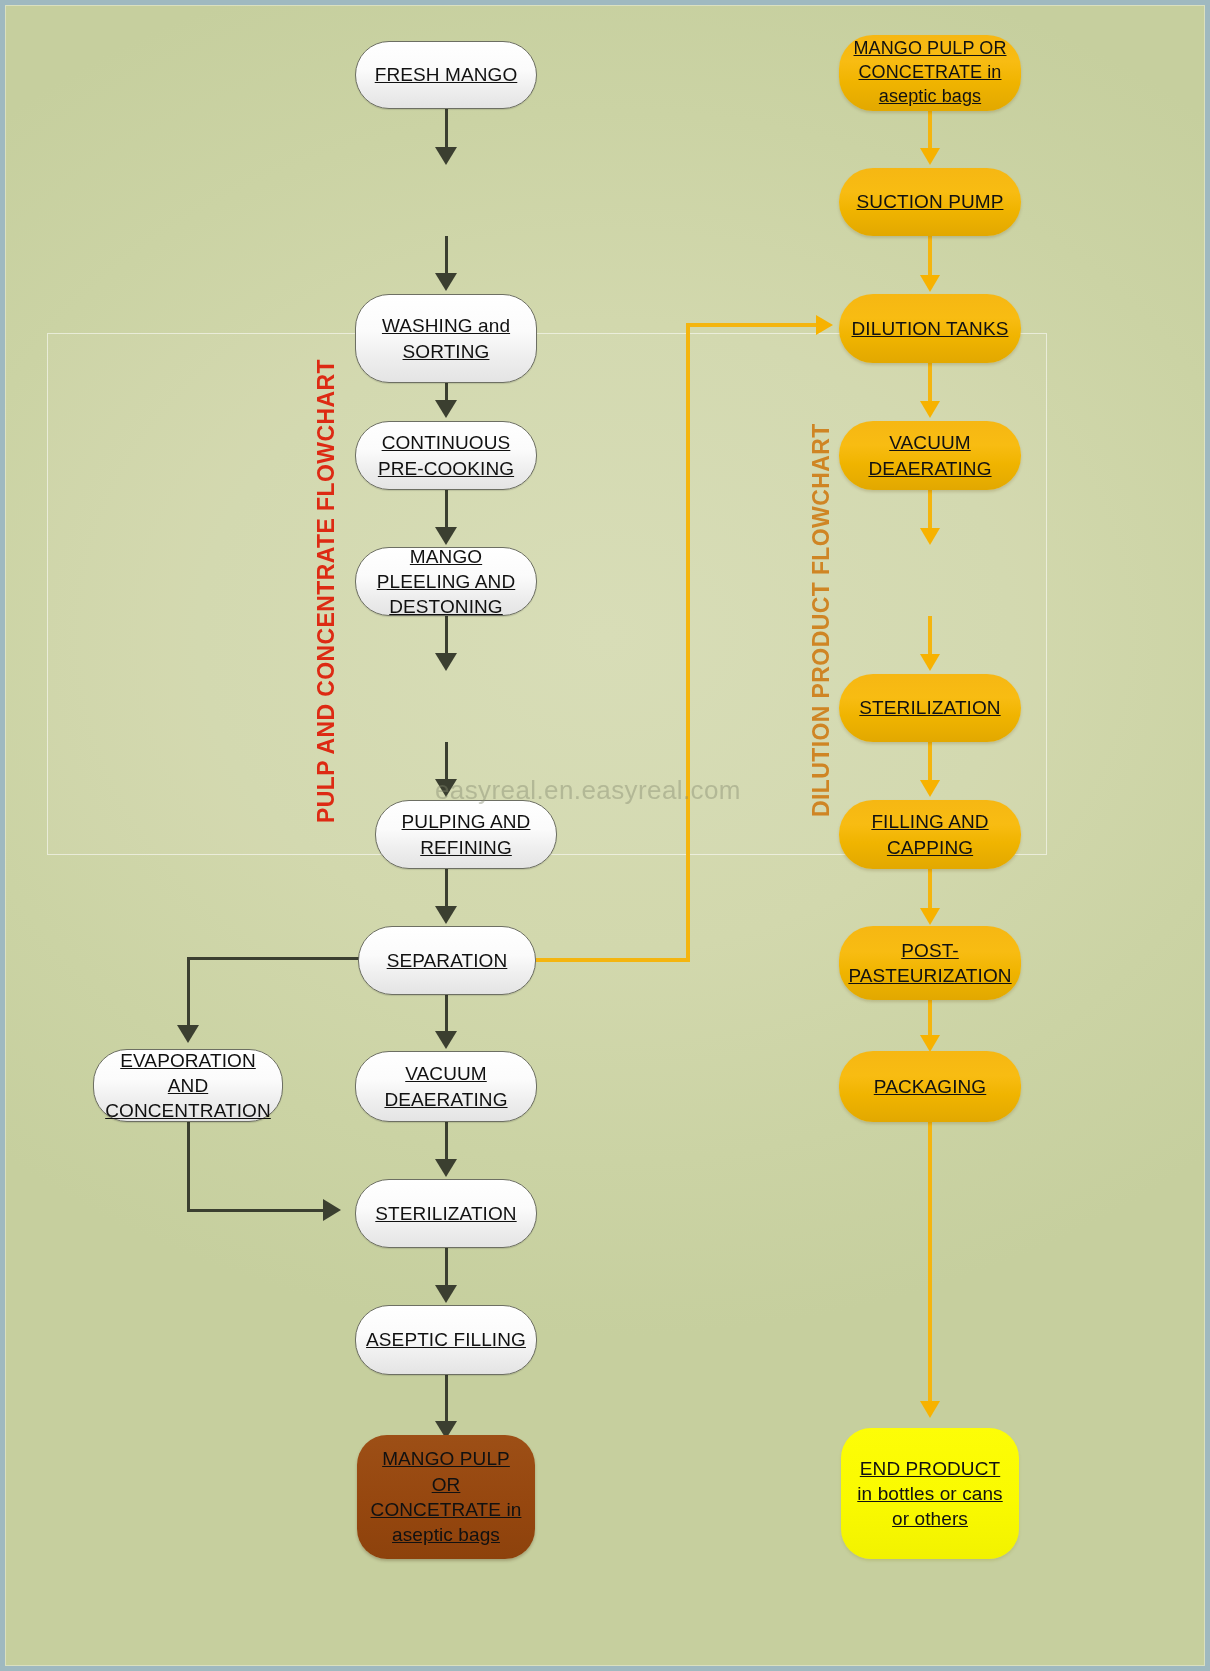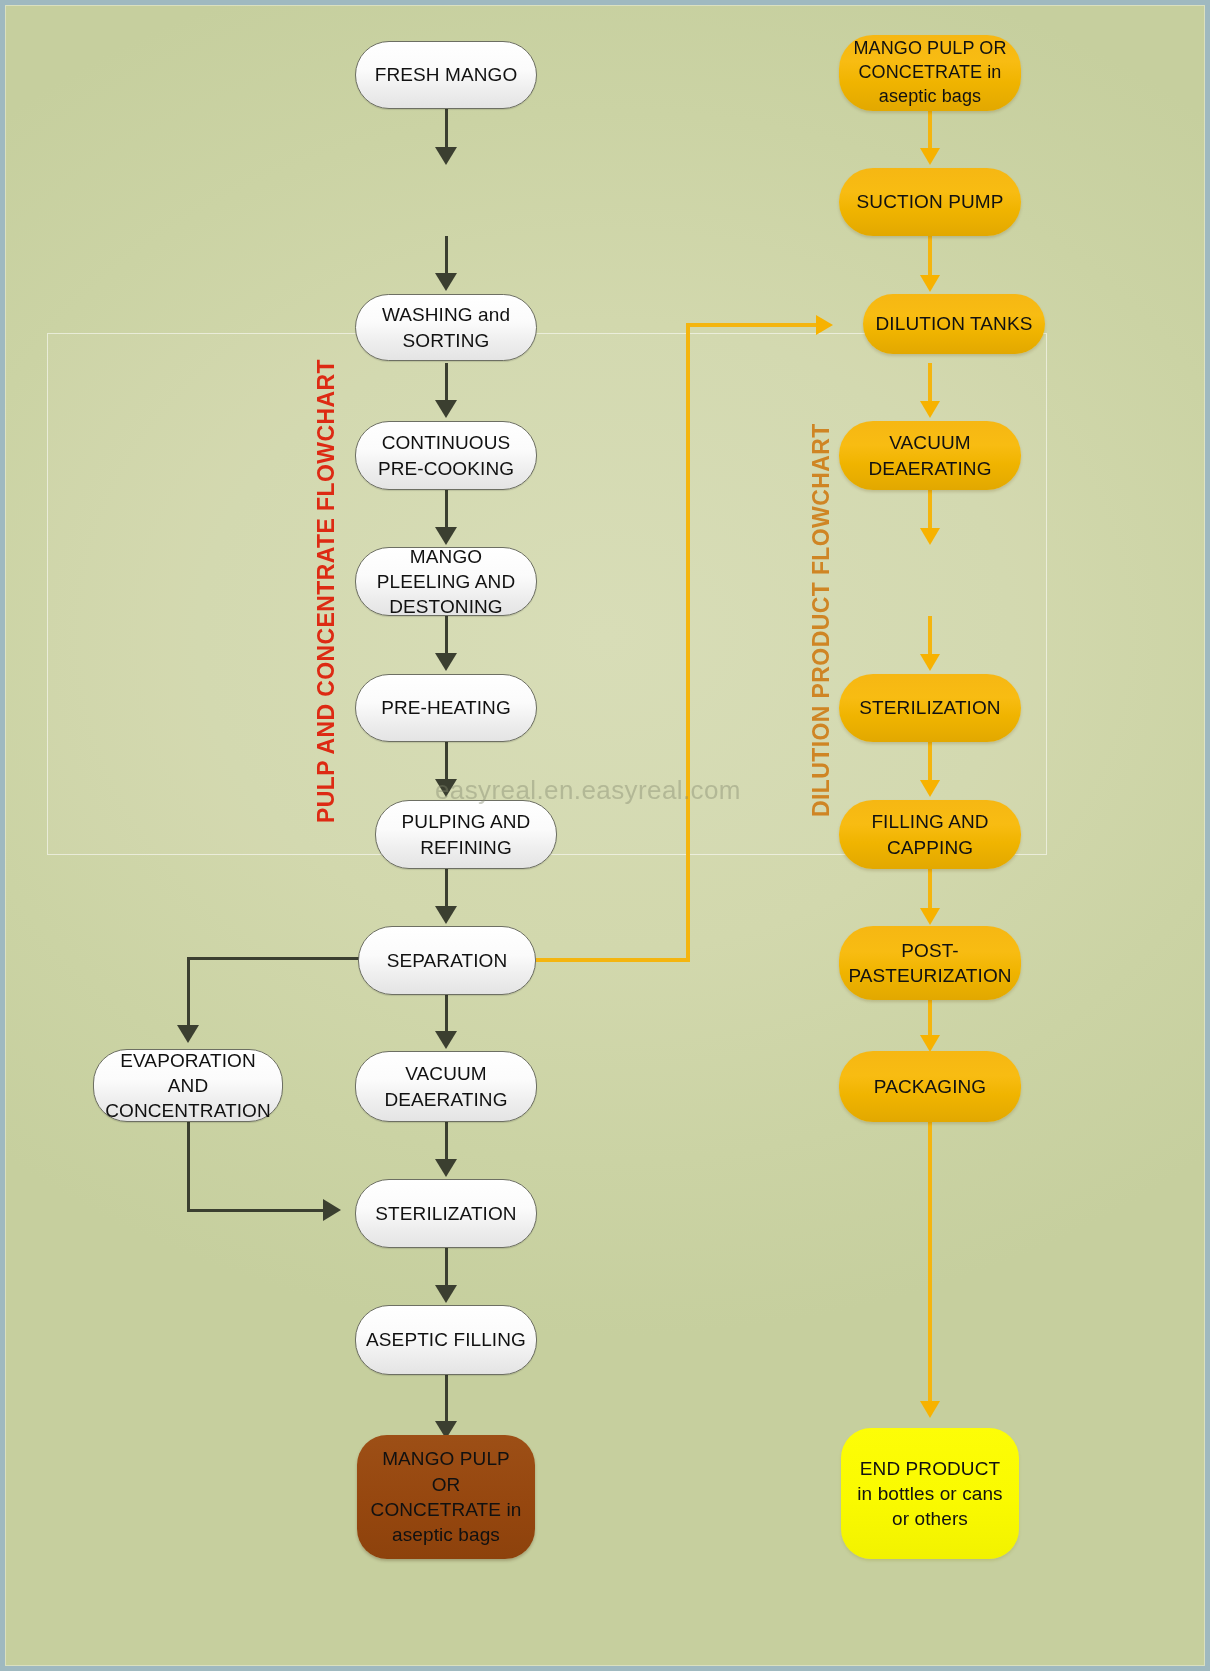--- a/index.html
+++ b/index.html
@@ -34,20 +34,21 @@
     box-sizing:border-box;
     display:flex;align-items:center;justify-content:center;
     text-align:center;
     border-radius:34px;
     font-size:19px;
     line-height:1.33;
     color:#111;
     letter-spacing:.1px;
     padding:11px 10px;
     z-index:5;
+    text-decoration:underline;
   }
   .node.white{
     background:linear-gradient(180deg,#ffffff 0%,#fbfbfb 42%,#eeeeee 72%,#e4e4e4 100%);
     border:1px solid #6d6f63;
     box-shadow:0 1px 1px rgba(0,0,0,.12);
   }
   .node.orange{
     background:linear-gradient(180deg,#f6b713 0%,#f8bc12 35%,#f0b400 62%,#e2a800 100%);
     border:none;
     box-shadow:0 2px 3px rgba(90,60,0,.18);
@@ -157,35 +158,32 @@
   <div class="arrow-down" style="left:430px;top:1280px;"></div>
 
   <div class="vline" style="left:440px;top:1370px;height:52px;"></div>
   <div class="arrow-down" style="left:430px;top:1416px;"></div>
 
   <div class="node white" style="left:350px;top:36px;width:182px;height:68px;">
     <span>FRESH MANGO</span>
   </div>
 
 
-  <div class="node white" style="left:350px;top:289px;width:182px;height:67px;">
+  <div class="node white" style="left:350px;top:289px;width:182px;height:89px;">
     <span>WASHING and SORTING</span>
   </div>
 
   <div class="node white" style="left:350px;top:416px;width:182px;height:69px;">
     <span>CONTINUOUS PRE-COOKING</span>
   </div>
 
   <div class="node white" style="left:350px;top:542px;width:182px;height:69px;justify-content:center;">
     <span>MANGO PLEELING AND DESTONING</span>
   </div>
 
-  <div class="node white" style="left:350px;top:669px;width:182px;height:68px;">
-    <span>PRE-HEATING</span>
-  </div>
 
   <div class="node white" style="left:370px;top:795px;width:182px;height:69px;">
     <span>PULPING AND REFINING</span>
   </div>
 
   <div class="node white" style="left:353px;top:921px;width:178px;height:69px;">
     <span>SEPARATION</span>
   </div>
 
   <div class="node white" style="left:88px;top:1044px;width:190px;height:73px;">
@@ -241,21 +239,21 @@
   <div class="arrow-down o" style="left:915px;top:1396px;"></div>
 
   <div class="node orange" style="left:834px;top:30px;width:182px;height:76px;font-size:18px;">
     <span>MANGO PULP OR CONCETRATE in aseptic bags</span>
   </div>
 
   <div class="node orange" style="left:834px;top:163px;width:182px;height:68px;">
     <span>SUCTION PUMP</span>
   </div>
 
-  <div class="node orange" style="left:858px;top:289px;width:182px;height:60px;">
+  <div class="node orange" style="left:834px;top:289px;width:182px;height:69px;">
     <span>DILUTION TANKS</span>
   </div>
 
   <div class="node orange" style="left:834px;top:416px;width:182px;height:69px;">
     <span>VACUUM DEAERATING</span>
   </div>
 
 
   <div class="node orange" style="left:834px;top:669px;width:182px;height:68px;">
     <span>STERILIZATION</span>

